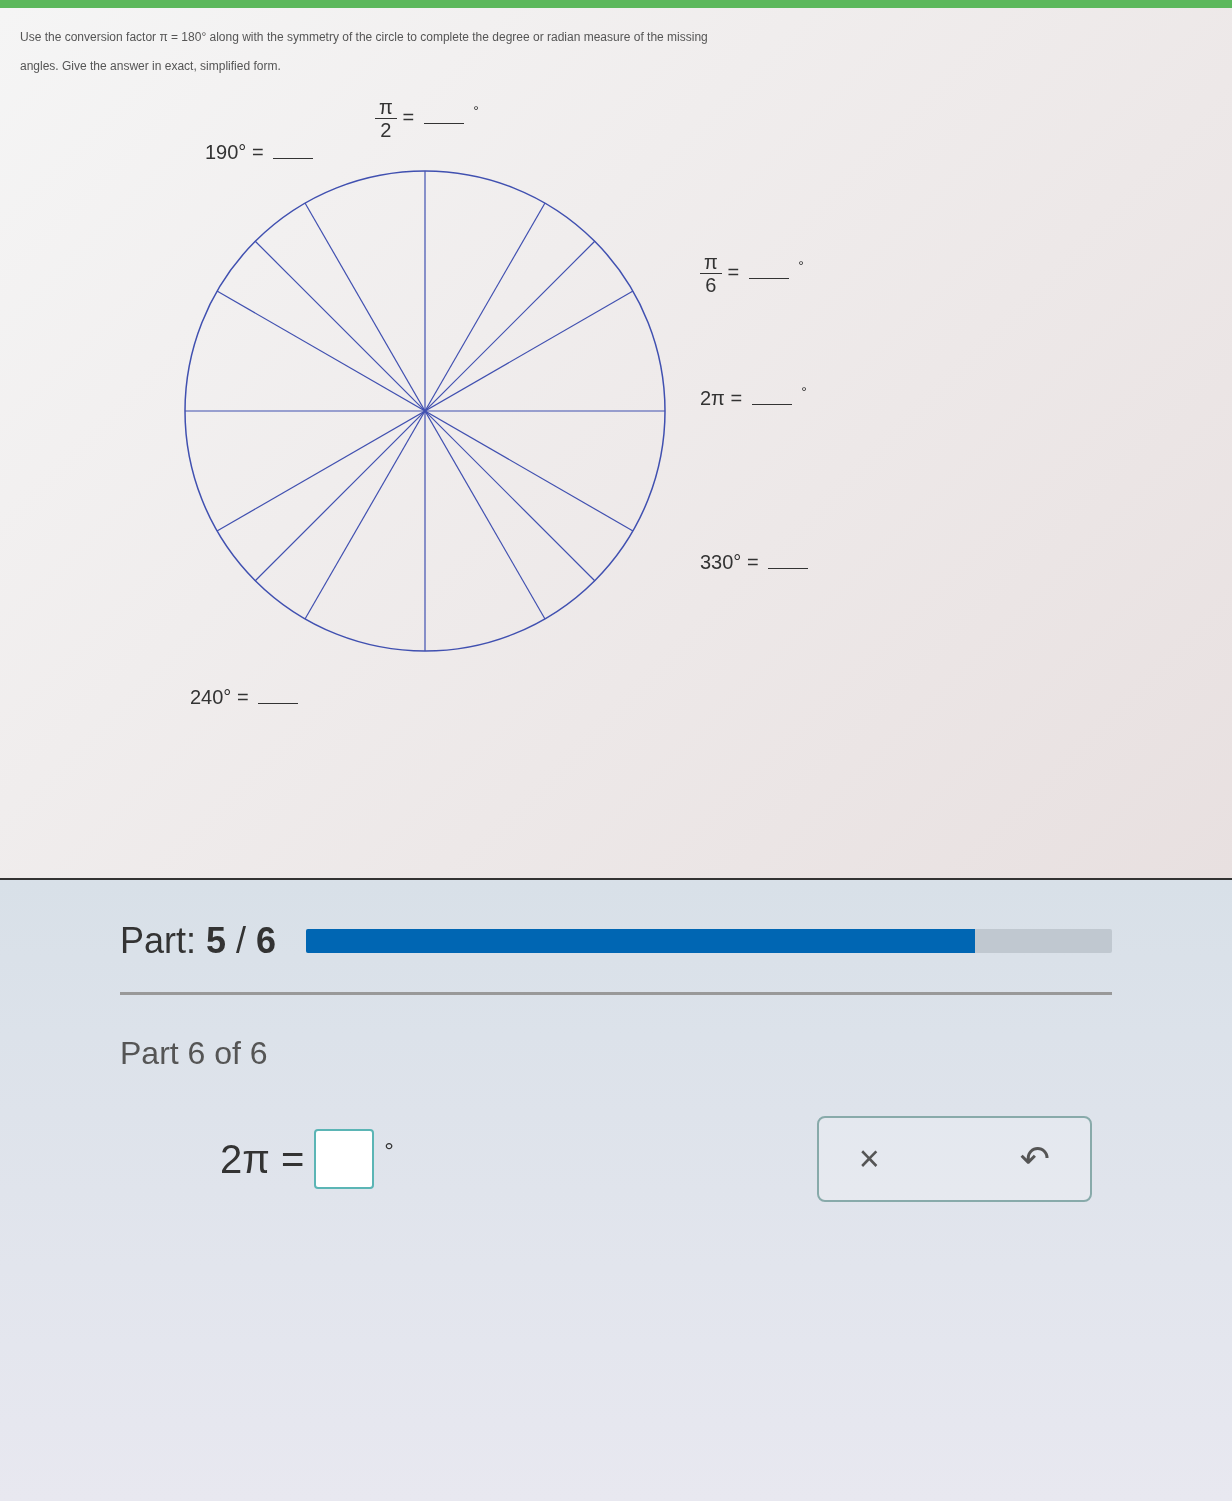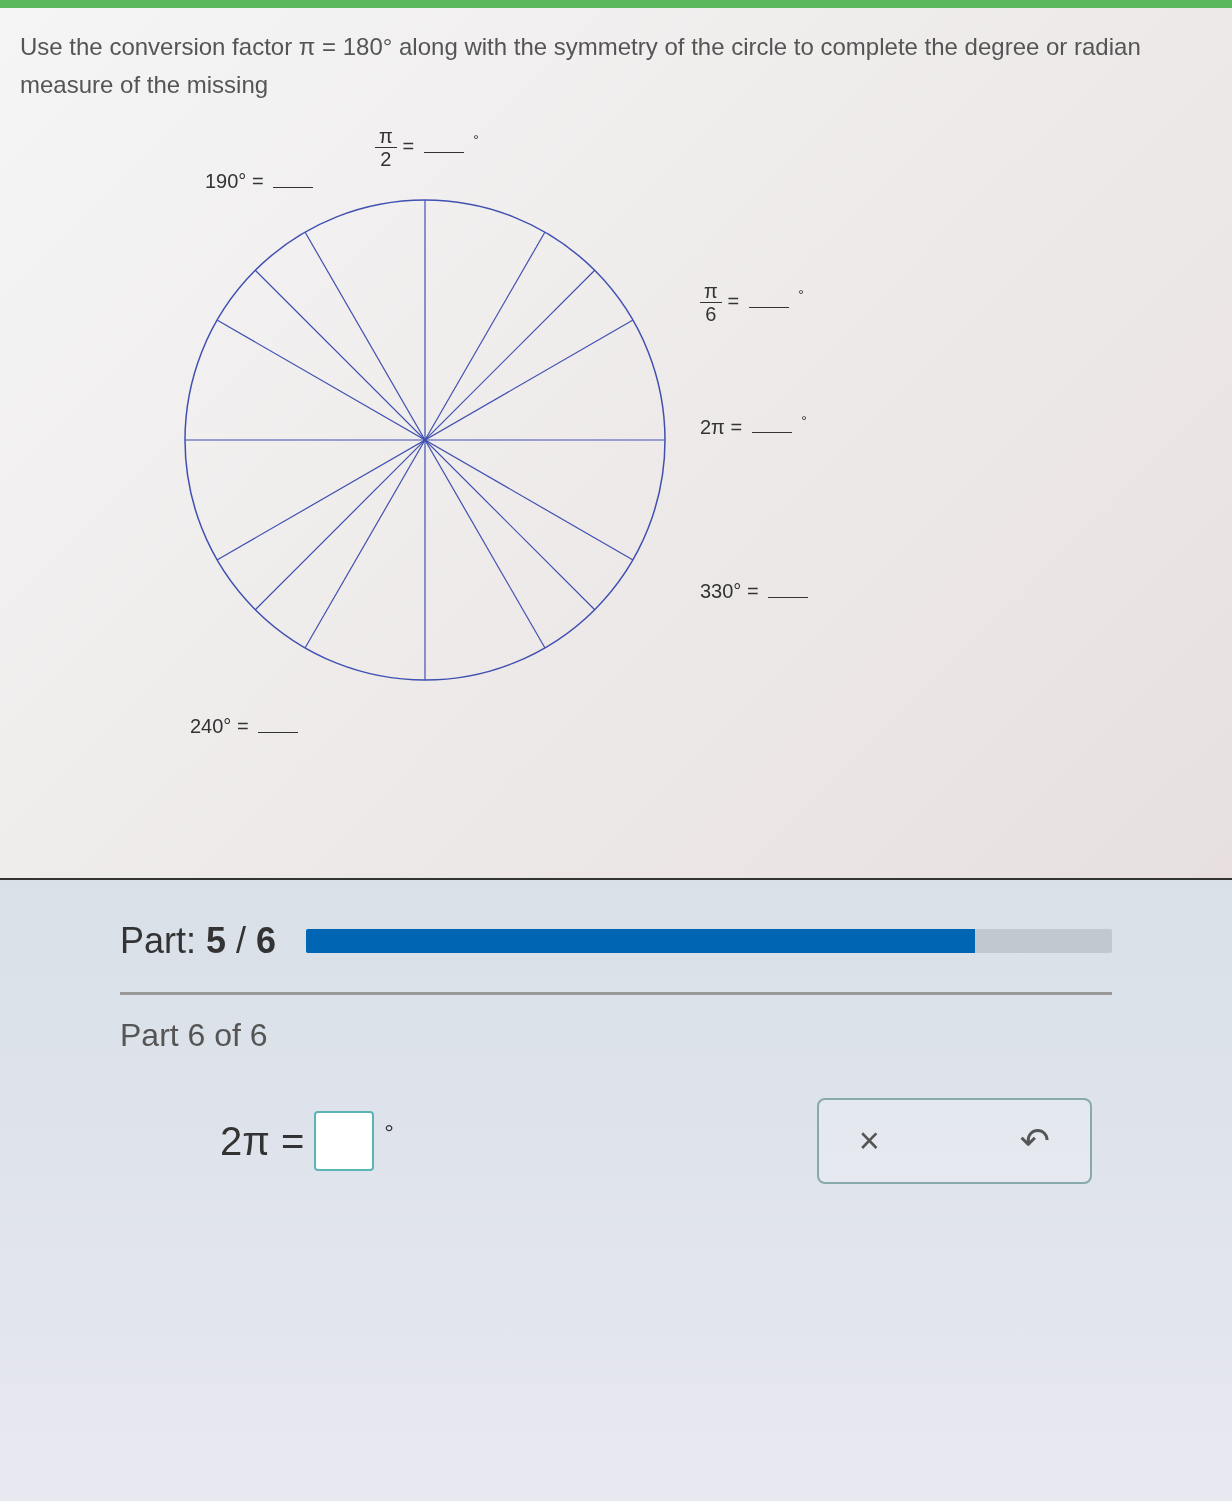--- a/index.html
+++ b/index.html
@@ -17,21 +17,21 @@
     width: 100%;
   }
   .question-panel {
     background: linear-gradient(135deg, #f5f5f5 0%, #e8e0e0 100%);
     padding: 20px 20px 30px 20px;
     position: relative;
     height: 870px;
   }
   .question-text {
     color: #555;
-    font-size: 24px;
+    font-size: 12px;
     line-height: 1.6;
     margin-bottom: 10px;
   }
   .diagram-area {
     position: relative;
     width: 100%;
     height: 750px;
   }
   .label {
     position: absolute;
@@ -65,21 +65,21 @@
     border-top: 2px solid #333;
     padding: 40px 120px 0 120px;
     height: 623px;
   }
   .part-header {
     display: flex;
     align-items: center;
     gap: 30px;
     padding-bottom: 30px;
     border-bottom: 3px solid #999;
-    margin-bottom: 22px;
+    margin-bottom: 40px;
   }
   .part-label {
     font-size: 36px;
     color: #333;
   }
   .part-label b { font-weight: bold; }
   .progress-bar {
     flex: 1;
     height: 24px;
     background: #c0c8d0;
@@ -137,20 +137,21 @@
     cursor: pointer;
   }
 </style>
 </head>
 <body>
 
 <div class="top-bar"></div>
 
 <div class="question-panel">
   <p class="question-text">Use the conversion factor π = 180° along with the symmetry of the circle to complete the degree or radian measure of the missing</p>
+  <p class="question-text">angles. Give the answer in exact, simplified form.</p>
 
   <div class="diagram-area">
 
     <svg class="circle" width="500" height="500" viewBox="0 0 500 500">
       <circle cx="250" cy="250" r="240" fill="none" stroke="#4050b0" stroke-width="1.5"></circle>
       <g stroke="#4050b0" stroke-width="1.2">
         <line x1="10" y1="250" x2="490" y2="250"></line>
         <line x1="250" y1="10" x2="250" y2="490"></line>
         <line x1="42" y1="370" x2="458" y2="130"></line>
         <line x1="42" y1="130" x2="458" y2="370"></line>

